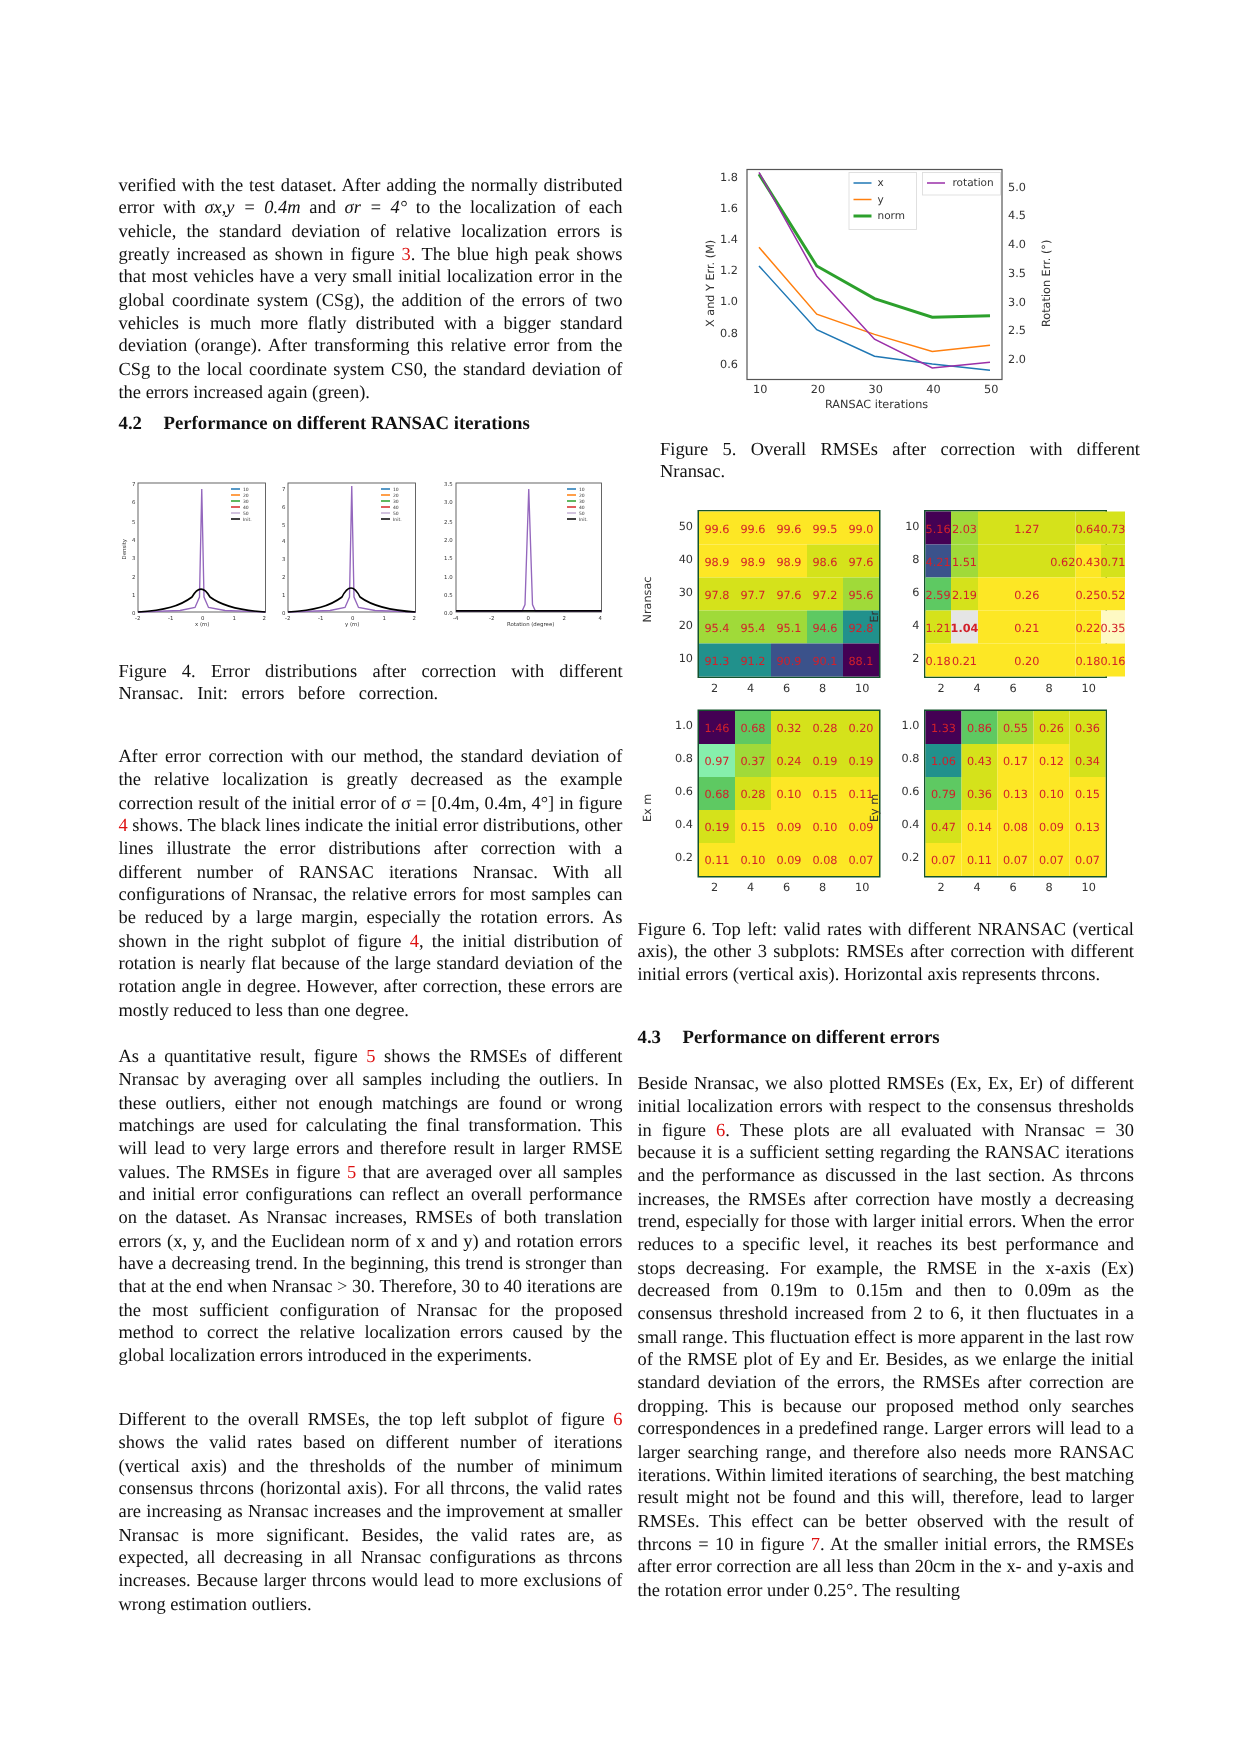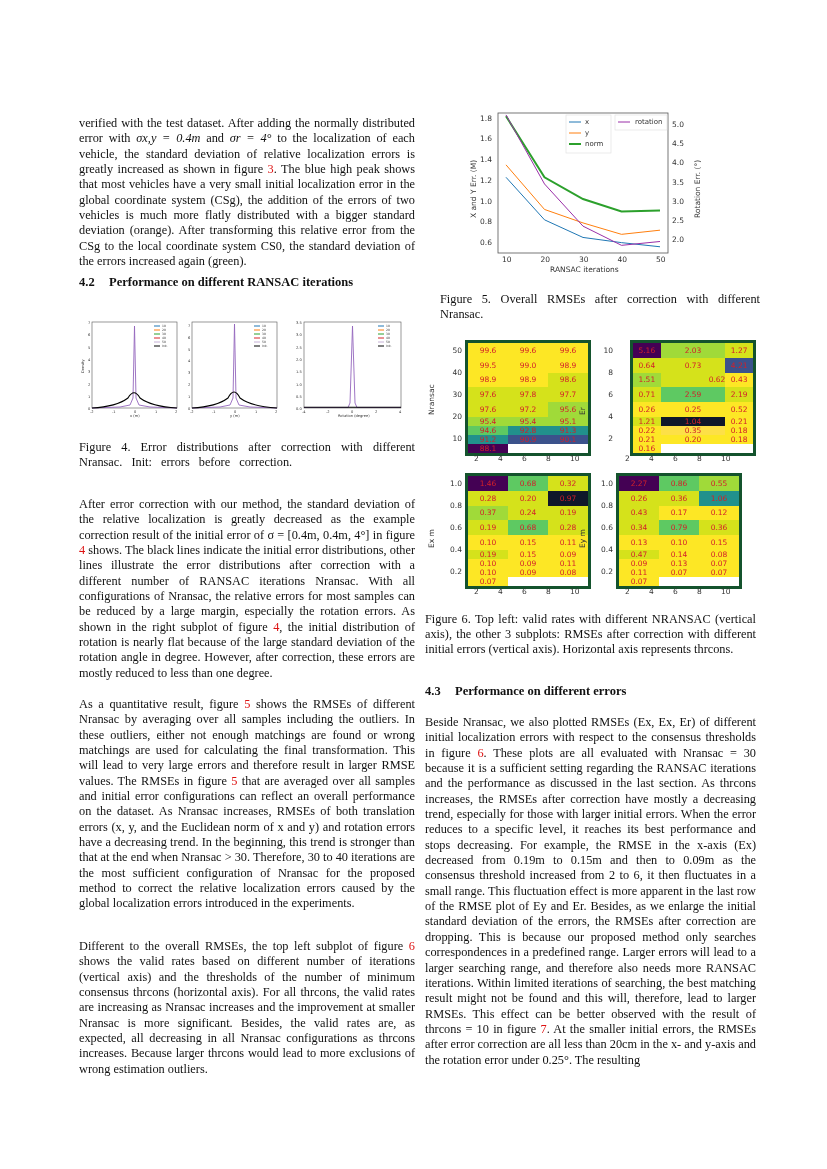--- a/index.html
+++ b/index.html
@@ -14,22 +14,22 @@
   i.m { font-family:"Liberation Serif", serif; font-style:italic; }
   .sans { font-family:"DejaVu Sans", "Liberation Sans", sans-serif; }
 
   
   .fig4 { position:absolute; left:80px; top:318px; width:330px; height:110px; }
   .dplot { position:absolute; top:0; width:100px; height:100px; }
   .dplot svg { width:100%; height:100%; }
 
   
   .hm { position:absolute; }
-  .hm-grid { position:absolute; display:grid; grid-template-columns:repeat(3, 1fr); grid-template-rows:repeat(5, 1fr);
-             border:3px solid #14532d; }
+  .hm-grid { position:absolute; display:grid; grid-template-columns:repeat(5, 1fr); grid-template-rows:repeat(5, 1fr);
+             border:1px solid #14532d; }
   .hm-cell { display:flex; align-items:center; justify-content:center; font-family:"DejaVu Sans", sans-serif;
              font-size:7.5px; color:#d2202a; }
   .hm-ylab, .hm-xlab { position:absolute; font-family:"DejaVu Sans", sans-serif; font-size:7.5px; color:#333; }
   .hm-ytitle { position:absolute; font-family:"DejaVu Sans", sans-serif; font-size:7.5px; color:#333; transform:rotate(-90deg); transform-origin:left top; white-space:nowrap; }
 </style>
 </head>
 <body>
 
 <div class="col" style="left:79px; top:116px;">
   <p>
@@ -262,41 +262,41 @@
       <div class="hm-ylab" style="right: 128px; top: 72px; text-align: right;">20</div>
       <div class="hm-ylab" style="right: 128px; top: 94px; text-align: right;">10</div>
       <div class="hm-xlab" style="left: 9px; top: 114px;">2</div>
       <div class="hm-xlab" style="left: 33px; top: 114px;">4</div>
       <div class="hm-xlab" style="left: 57px; top: 114px;">6</div>
       <div class="hm-xlab" style="left: 81px; top: 114px;">8</div>
       <div class="hm-xlab" style="left: 105px; top: 114px;">10</div>
       <div class="hm-ytitle" style="left: -38px; top: 75px;">Nransac</div>
     </div>
     <div class="hm" style="left: 616px; top: 340px; width: 125px; height: 130px;">
-      <div class="hm-grid" style="left: 14px; top: 0px; width: 120px; height: 110px;">
+      <div class="hm-grid" style="left: 0px; top: 0px; width: 120px; height: 110px;">
         <div class="hm-cell" style="background: rgb(68, 1, 84);">5.16</div>
         <div class="hm-cell" style="background: rgb(160, 218, 57);">2.03</div>
         <div class="hm-cell" style="background: rgb(213, 226, 27);">1.27</div>
         <div class="hm-cell" style="background: rgb(213, 226, 27);">0.64</div>
         <div class="hm-cell" style="background: rgb(213, 226, 27);">0.73</div>
         <div class="hm-cell" style="background: rgb(59, 82, 139);">4.21</div>
         <div class="hm-cell" style="background: rgb(160, 218, 57);">1.51</div>
         <div class="hm-cell" style="background: rgb(213, 226, 27); padding-left: 48px;">0.62</div>
         <div class="hm-cell" style="background: rgb(253, 231, 37);">0.43</div>
         <div class="hm-cell" style="background: rgb(213, 226, 27);">0.71</div>
         <div class="hm-cell" style="background: rgb(94, 201, 98);">2.59</div>
         <div class="hm-cell" style="background: rgb(213, 226, 27);">2.19</div>
         <div class="hm-cell" style="background: rgb(253, 231, 37);">0.26</div>
         <div class="hm-cell" style="background: rgb(253, 231, 37);">0.25</div>
         <div class="hm-cell" style="background: rgb(253, 231, 37);">0.52</div>
         <div class="hm-cell" style="background: rgb(213, 226, 27);">1.21</div>
-        <div class="hm-cell" style="background: #0f172a;">1.04</div>
+        <div class="hm-cell" style="background: #e5e5e5; font-weight: bold;">1.04</div>
         <div class="hm-cell" style="background: rgb(253, 231, 37);">0.21</div>
         <div class="hm-cell" style="background: rgb(253, 231, 37);">0.22</div>
-        <div class="hm-cell" style="background: #fde047;">0.35</div>
+        <div class="hm-cell" style="background: #fef9c3;">0.35</div>
         <div class="hm-cell" style="background: rgb(253, 231, 37);">0.18</div>
         <div class="hm-cell" style="background: rgb(253, 231, 37);">0.21</div>
         <div class="hm-cell" style="background: rgb(253, 231, 37);">0.20</div>
         <div class="hm-cell" style="background: rgb(253, 231, 37);">0.18</div>
         <div class="hm-cell" style="background: rgb(253, 231, 37);">0.16</div>
       </div>
       <div class="hm-ylab" style="right: 128px; top: 6px; text-align: right;">10</div>
       <div class="hm-ylab" style="right: 128px; top: 28px; text-align: right;">8</div>
       <div class="hm-ylab" style="right: 128px; top: 50px; text-align: right;">6</div>
       <div class="hm-ylab" style="right: 128px; top: 72px; text-align: right;">4</div>
@@ -308,21 +308,21 @@
       <div class="hm-xlab" style="left: 105px; top: 114px;">10</div>
       <div class="hm-ytitle" style="left: -38px; top: 75px;">Er</div>
     </div>
     <div class="hm" style="left: 465px; top: 473px; width: 125px; height: 130px;">
       <div class="hm-grid" style="left: 0px; top: 0px; width: 120px; height: 110px;">
         <div class="hm-cell" style="background: rgb(68, 1, 84);">1.46</div>
         <div class="hm-cell" style="background: rgb(94, 201, 98);">0.68</div>
         <div class="hm-cell" style="background: rgb(213, 226, 27);">0.32</div>
         <div class="hm-cell" style="background: rgb(213, 226, 27);">0.28</div>
         <div class="hm-cell" style="background: rgb(213, 226, 27);">0.20</div>
-        <div class="hm-cell" style="background: #0f172a;">0.97</div>
+        <div class="hm-cell" style="background: #86efac;">0.97</div>
         <div class="hm-cell" style="background: rgb(160, 218, 57);">0.37</div>
         <div class="hm-cell" style="background: rgb(213, 226, 27);">0.24</div>
         <div class="hm-cell" style="background: rgb(213, 226, 27);">0.19</div>
         <div class="hm-cell" style="background: rgb(213, 226, 27);">0.19</div>
         <div class="hm-cell" style="background: rgb(94, 201, 98);">0.68</div>
         <div class="hm-cell" style="background: rgb(213, 226, 27);">0.28</div>
         <div class="hm-cell" style="background: rgb(253, 231, 37);">0.10</div>
         <div class="hm-cell" style="background: rgb(253, 231, 37);">0.15</div>
         <div class="hm-cell" style="background: rgb(253, 231, 37);">0.11</div>
         <div class="hm-cell" style="background: rgb(213, 226, 27);">0.19</div>
@@ -343,21 +343,21 @@
       <div class="hm-ylab" style="right: 128px; top: 94px; text-align: right;">0.2</div>
       <div class="hm-xlab" style="left: 9px; top: 114px;">2</div>
       <div class="hm-xlab" style="left: 33px; top: 114px;">4</div>
       <div class="hm-xlab" style="left: 57px; top: 114px;">6</div>
       <div class="hm-xlab" style="left: 81px; top: 114px;">8</div>
       <div class="hm-xlab" style="left: 105px; top: 114px;">10</div>
       <div class="hm-ytitle" style="left: -38px; top: 75px;">Ex m</div>
     </div>
     <div class="hm" style="left: 616px; top: 473px; width: 125px; height: 130px;">
       <div class="hm-grid" style="left: 0px; top: 0px; width: 120px; height: 110px;">
-        <div class="hm-cell" style="background: rgb(68, 1, 84);">2.27</div>
+        <div class="hm-cell" style="background: rgb(68, 1, 84);">1.33</div>
         <div class="hm-cell" style="background: rgb(94, 201, 98);">0.86</div>
         <div class="hm-cell" style="background: rgb(160, 218, 57);">0.55</div>
         <div class="hm-cell" style="background: rgb(213, 226, 27);">0.26</div>
         <div class="hm-cell" style="background: rgb(213, 226, 27);">0.36</div>
         <div class="hm-cell" style="background: rgb(33, 145, 140);">1.06</div>
         <div class="hm-cell" style="background: rgb(213, 226, 27);">0.43</div>
         <div class="hm-cell" style="background: rgb(253, 231, 37);">0.17</div>
         <div class="hm-cell" style="background: rgb(253, 231, 37);">0.12</div>
         <div class="hm-cell" style="background: rgb(213, 226, 27);">0.34</div>
         <div class="hm-cell" style="background: rgb(94, 201, 98);">0.79</div>

